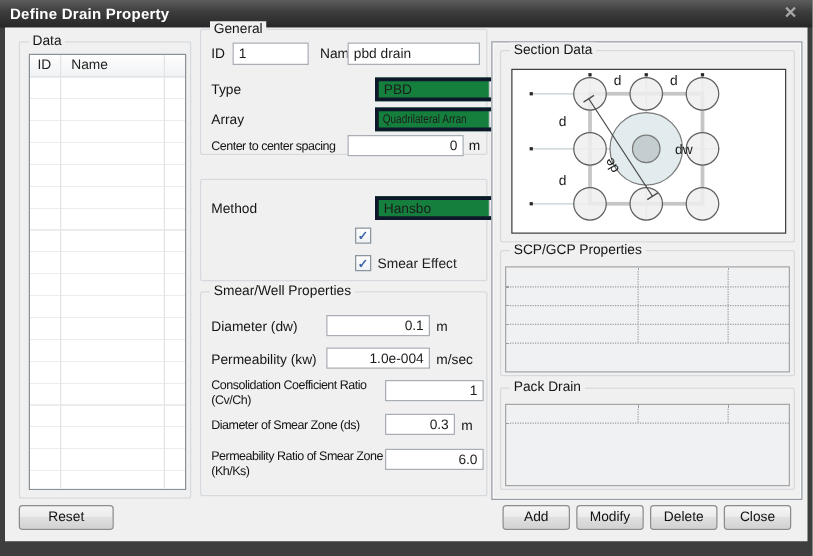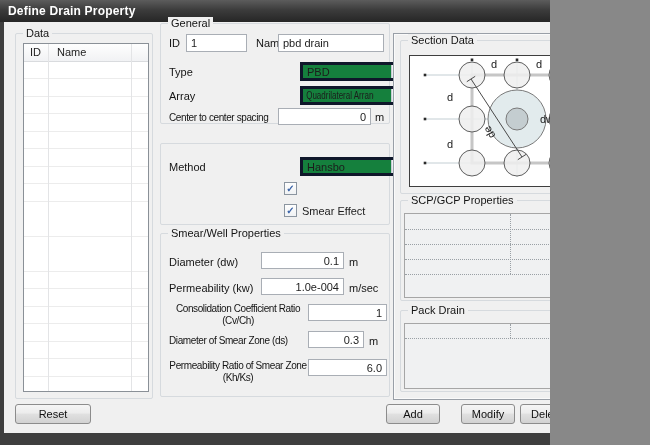--- a/index.html
+++ b/index.html
@@ -1,19 +1,19 @@
 <!DOCTYPE html>
 <html><head>
 <meta charset="utf-8">
 <style>
   * { box-sizing: border-box; margin: 0; padding: 0; }
   html,body { background:#888; }
   body { font-family:"Liberation Sans", sans-serif; font-size:11px; color:#1c1c1c; }
 
-  #dialog { position:relative; width:550px; height:445px; background:#3e3e3e; overflow:hidden;text-align:center; }
+  #dialog { position:relative; width:650px; height:445px; background:#3e3e3e; overflow:hidden; }
 
   
   #titlebar { position:absolute; left:0; top:0; width:650px; height:22px;
     background:linear-gradient(#5c5c5c,#3c3c3c 45%,#262626); display:flex; align-items:center; }
   #titlebar .ttl { color:#fff; font-weight:bold; font-size:12px; padding-left:8px; letter-spacing:.2px; }
   #titlebar .closex { position:absolute; right:12px; top:2px; color:#a8a8a8; font-size:13px; font-weight:bold; cursor:default; }
 
   
   #content { position:absolute; left:4px; top:22px; width:642px; height:411px; background:#f0f0f0; }
 
@@ -225,19 +225,19 @@
           <div class="hline" style="top:15px;"></div>
           <div class="hline" style="top:30px;"></div>
           <div class="hline" style="top:45px;"></div>
           <div class="hline" style="top:60px;"></div>
           <div class="vline" style="left:105px; height:60px;"></div>
           <div class="vline" style="left:177px; height:60px;"></div>
         </div>
       </div>
     </div>
 
-    <div class="btn" style="left:382px; top:382px; width:54px;">Add</div>
+    <div class="btn" style="left:398px; top:382px; width:54px;">Add</div>
     <div class="btn" style="left:457px; top:382px; width:54px;">Modify</div>
     <div class="btn" style="left:516px; top:382px; width:54px;">Delete</div>
     <div class="btn" style="left:575px; top:382px; width:54px;">Close</div>
 
   </div>
 </div>
 
 </body></html>

